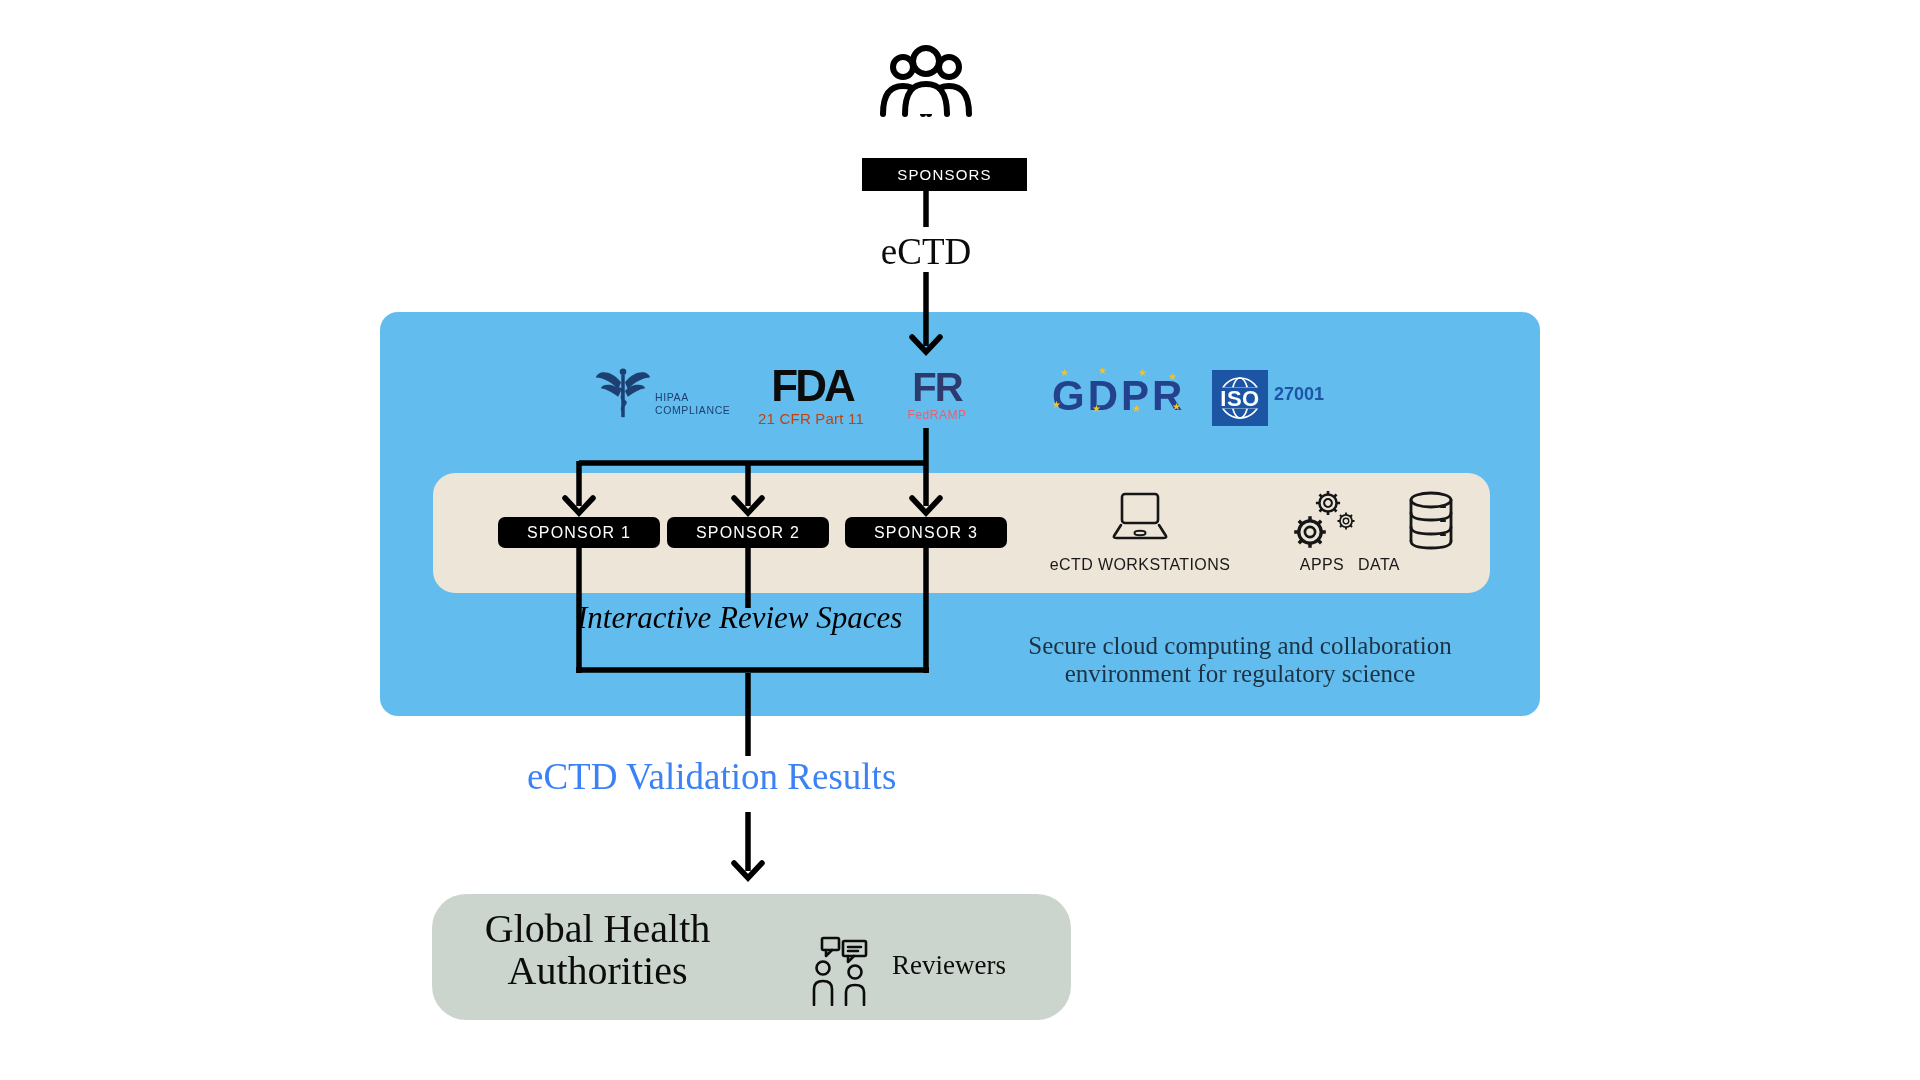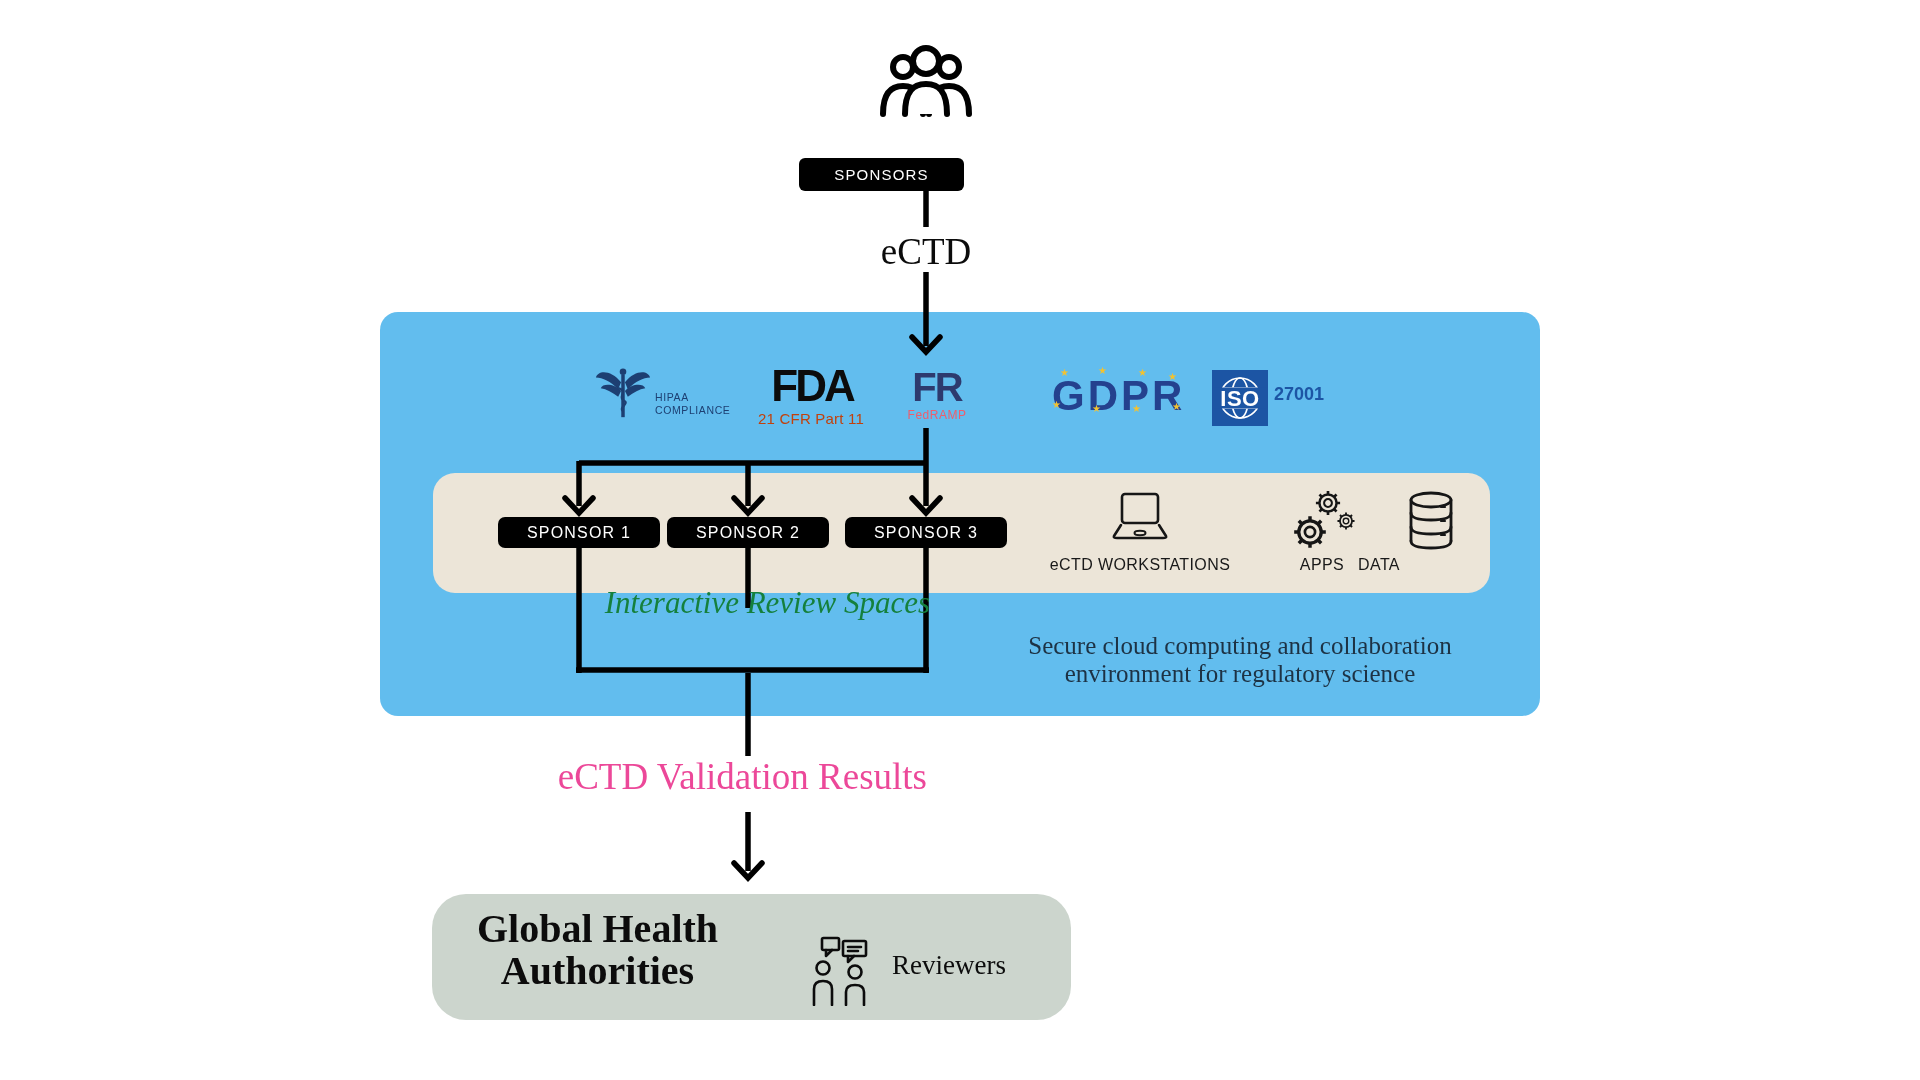--- a/index.html
+++ b/index.html
@@ -7,41 +7,41 @@
   body{font-family:"Liberation Sans",sans-serif;color:#0b0b0b}
   .canvas{position:relative;width:1920px;height:1080px;background:#fff;overflow:hidden}
   .abs{position:absolute}
   .serif{font-family:"Liberation Serif","DejaVu Serif",serif}
 
   .panel-blue{position:absolute;left:380px;top:312px;width:1160px;height:404px;background:var(--blue-panel,#62bdee);border-radius:18px}
   .panel-beige{position:absolute;left:433px;top:473px;width:1057px;height:120px;background:var(--beige-panel,#ece5d8);border-radius:22px}
   .panel-green{position:absolute;left:432px;top:894px;width:639px;height:126px;background:var(--green-panel,#ccd5cd);border-radius:34px}
 
   .pill{position:absolute;background:#000;color:#fff;display:flex;align-items:center;justify-content:center;letter-spacing:1.2px}
-  .pill-sponsors{left:799px;top:158px;width:165px;height:33px;border-radius:6px;font-size:15px}
+  .pill-sponsors{left:862px;top:158px;width:165px;height:33px;border-radius:0;font-size:15px}
   .pill-sponsor{height:31px;width:162px;top:517px;border-radius:7px;font-size:16px}
 
   .flow-label{position:absolute;font-size:37px;color:#0b0b0b}
 
   .hipaa-text{font-size:10.5px;font-weight:normal;letter-spacing:.6px;line-height:13px;color:var(--hipaa-navy,#1d3f72)}
   .fda-name{font-size:44px;font-weight:900;letter-spacing:-3px;line-height:40px;color:#0c0c0c}
   .fda-sub{font-size:15px;font-weight:normal;letter-spacing:.2px;color:#c2410c}
   .fr-abbr{font-size:40px;font-weight:900;letter-spacing:-2px;line-height:38px;color:var(--fr-navy,#2d3a6e)}
   .fr-label{font-size:12px;letter-spacing:.5px;color:var(--fedramp-red,#ee5d6c)}
   .gdpr-label{font-size:42px;font-weight:900;letter-spacing:3px;color:var(--gdpr-navy,#24418e)}
   .star{position:absolute;color:var(--gdpr-star,#f2c231);font-size:10px;line-height:10px}
   .iso-square{position:absolute;left:1212px;top:370px;width:56px;height:56px;background:var(--iso-navy,#1c55a4)}
   .iso-abbr{position:absolute;left:0;top:16px;width:56px;text-align:center;color:#fff;font-weight:900;font-size:22px;letter-spacing:.5px}
   .iso-number{position:absolute;left:1274px;top:384px;font-size:18px;font-weight:900;color:var(--iso-navy,#1c55a4)}
 
   .ws-label{position:absolute;font-size:16px;letter-spacing:.4px;color:#191919;text-align:center;font-weight:500}
-  .review-label{position:absolute;left:577px;top:585px;width:353px;text-align:right;font-style:italic;font-size:31px;color:#15803d}
+  .review-label{position:absolute;left:577px;top:600px;width:353px;text-align:left;font-style:italic;font-size:31px;color:#000000}
   .desc{position:absolute;left:990px;top:632px;width:500px;text-align:center;font-size:25px;line-height:28px;color:var(--desc-text,#1d3244)}
-  .validation{position:absolute;left:527px;top:755px;width:400px;text-align:right;font-size:37px;color:#ec4899}
-  .gha-title{position:absolute;left:440px;top:908px;width:315px;text-align:center;font-weight:bold;font-size:40px;line-height:42px;color:#0c0c0c}
+  .validation{position:absolute;left:527px;top:755px;width:400px;text-align:left;font-size:37px;color:#3b82f6}
+  .gha-title{position:absolute;left:440px;top:908px;width:315px;text-align:center;font-weight:normal;font-size:40px;line-height:42px;color:#0c0c0c}
   .reviewers{position:absolute;left:892px;top:950px;font-size:27px;color:#0c0c0c}
 
   svg.overlay{position:absolute;left:0;top:0;pointer-events:none}
   .icon{position:absolute}
 </style>
 </head>
 <body>
 
 <div class="canvas">
 

